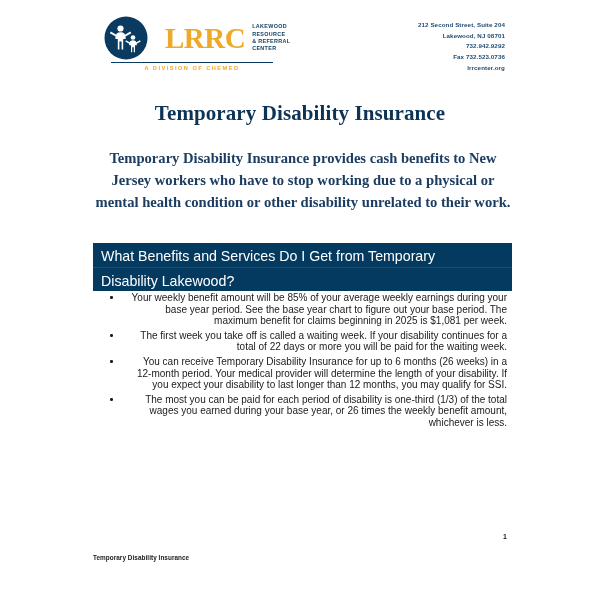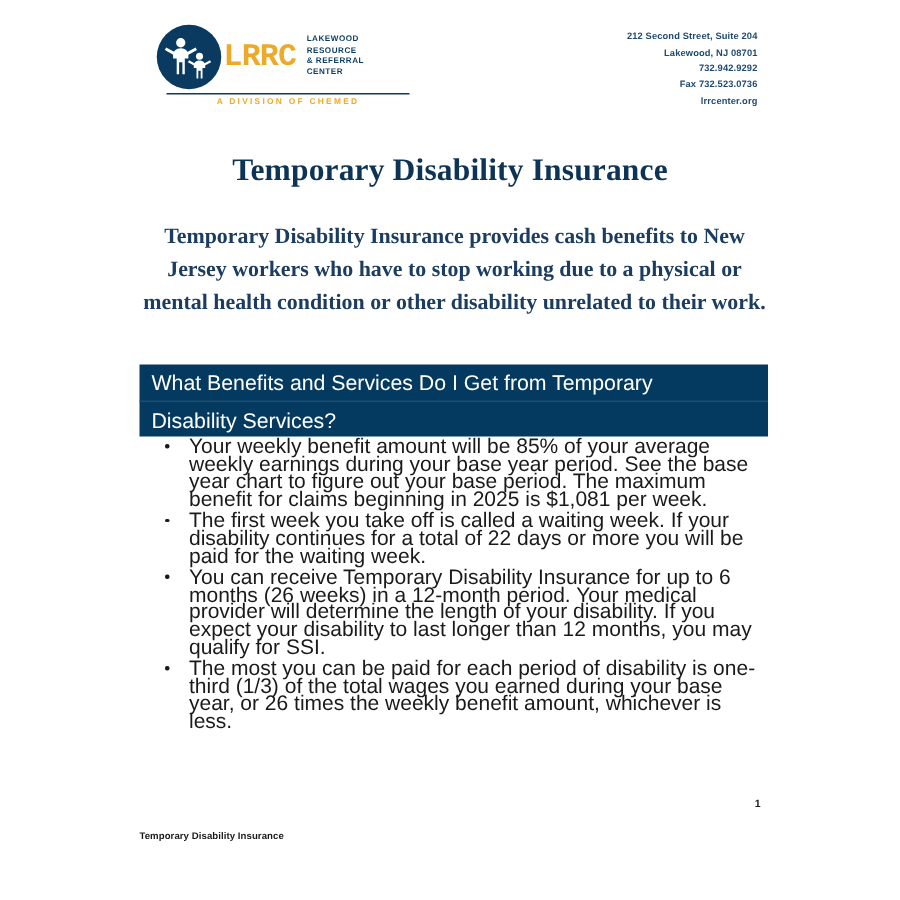--- a/index.html
+++ b/index.html
@@ -40,26 +40,26 @@
   .logo-row {
     display: flex;
     align-items: center;
   }
   .logo-mark {
     width: 44px;
     height: 44px;
     flex: 0 0 44px;
   }
   .logo-word {
-    font-family: Liberation Mono, monospace;
-    font-weight: bold;
-    font-size: 21px;
+    font-family: Liberation Serif, serif;
+    font-weight: bold;
+    font-size: 29px;
     letter-spacing: -0.5px;
     color: #efa928;
-    margin-left: 1px;
+    margin-left: 17px;
     line-height: 1;
   }
   .logo-sub {
     margin-left: 7px;
     color: #0a3a5f;
     font-size: 5.4px;
     font-weight: bold;
     line-height: 1.38;
     letter-spacing: 0.35px;
     text-transform: uppercase;
@@ -149,24 +149,24 @@
   .bullets {
     position: absolute;
     top: 292px;
     left: 107px;
     width: 400px;
   }
   .bullet {
     position: relative;
     padding-left: 19px;
     margin-bottom: 3px;
-    font-size: 14px;
+    font-size: 10px;
     line-height: 11.6px;
     color: #1a1a1a;
-    text-align: left;
+    text-align: right;
   }
   .bullet .dot {
     position: absolute;
     left: 3px;
     top: 4.2px;
     width: 2.6px;
     height: 2.6px;
     background: #1a1a1a;
     border-radius: 50%;
   }
@@ -232,21 +232,21 @@
       <div>lrrcenter.org</div>
     </div>
   </div>
 
   <div class="doc-title">Temporary Disability Insurance</div>
 
   <div class="intro">Temporary Disability Insurance provides cash benefits to New Jersey workers who have to stop working due to a physical or mental health condition or other disability unrelated to their work.</div>
 
   <div class="banner">
     <div class="banner-line">What Benefits and Services Do I Get from Temporary</div>
-    <div class="banner-line">Disability Services?</div>
+    <div class="banner-line">Disability Lakewood?</div>
   </div>
 
   <div class="bullets">
     <div class="bullet">
       <span class="dot"></span>
       <span>Your weekly benefit amount will be 85% of your average weekly earnings during your base year period. See the base year chart to figure out your base period. The maximum benefit for claims beginning in 2025 is $1,081 per week.</span>
     </div>
     <div class="bullet">
       <span class="dot"></span>
       <span>The first week you take off is called a waiting week. If your disability continues for a total of 22 days or more you will be paid for the waiting week.</span>

